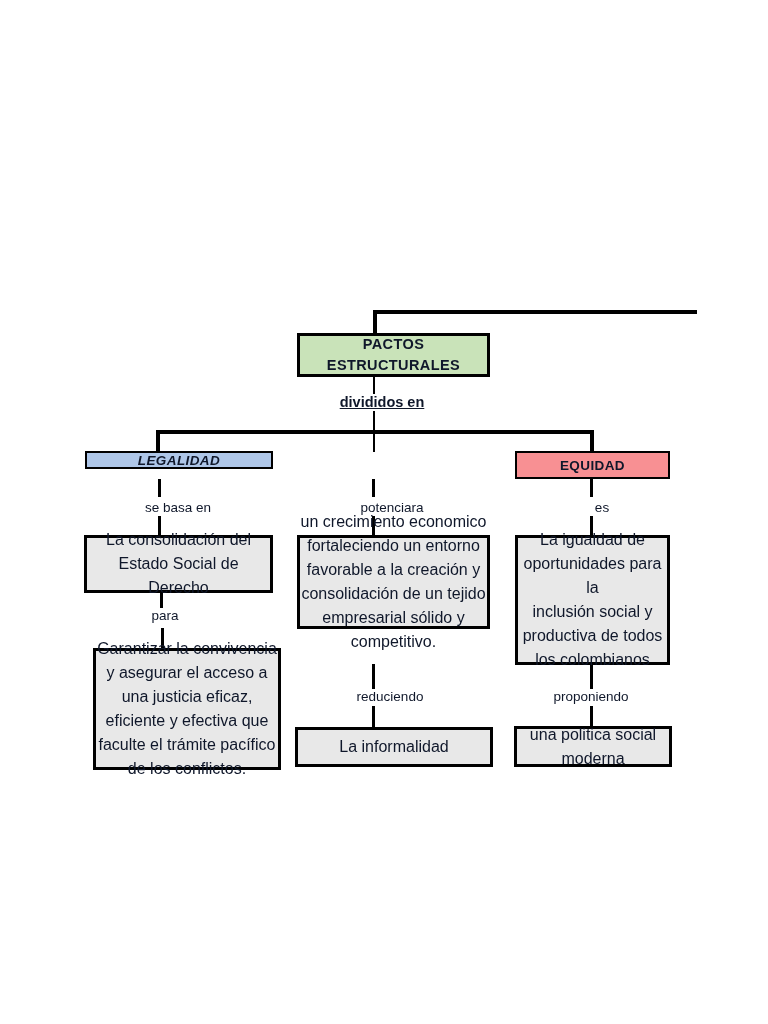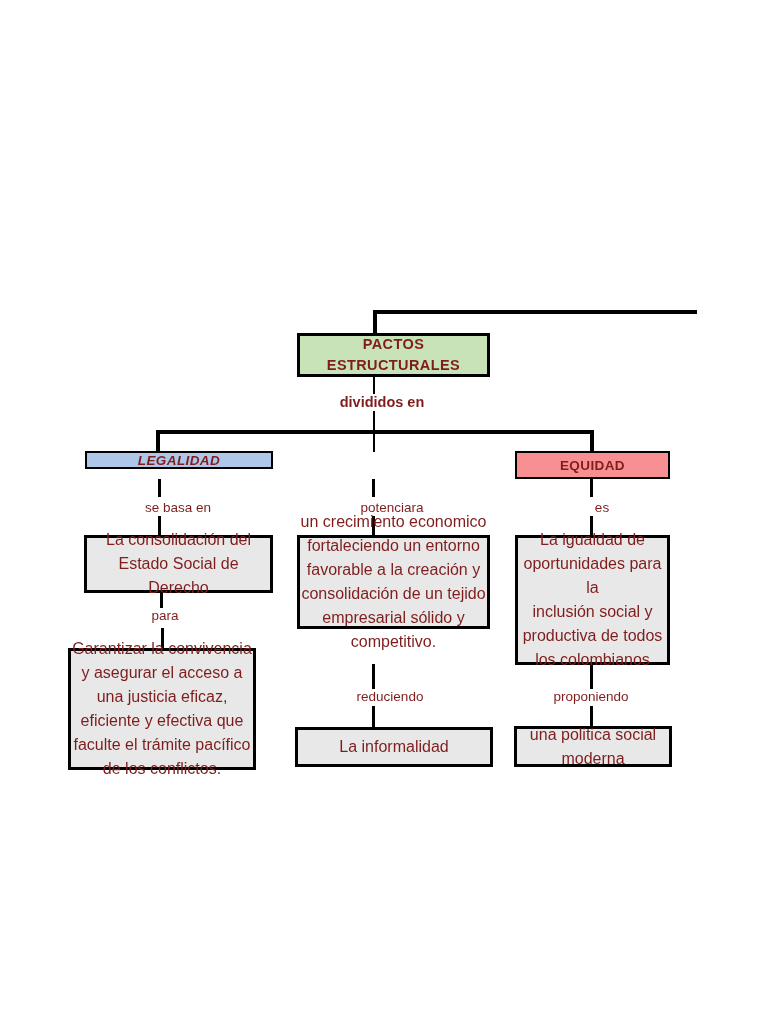--- a/index.html
+++ b/index.html
@@ -1,18 +1,18 @@
 <!DOCTYPE html>
 <html><head>
 <meta charset="utf-8">
 <style>
   html,body{margin:0;padding:0;background:#ffffff;}
   #canvas{
     position:relative;width:768px;height:1024px;background:#ffffff;
-    font-family:"Liberation Sans",sans-serif;color:#7f1d1d;overflow:hidden;
+    font-family:"Liberation Sans",sans-serif;color:#0f172a;overflow:hidden;
   }
   .line{position:absolute;background:#000;}
   .box{
     position:absolute;box-sizing:border-box;border:3px solid #000;
     display:flex;align-items:center;justify-content:center;text-align:center;
     white-space:pre-line;background:#e8e8e8;
   }
   .header-box{font-weight:bold;font-size:13.5px;letter-spacing:.4px;border-width:2.5px;}
   .root-box{font-weight:bold;font-size:14.5px;line-height:1.45;letter-spacing:.4px;}
   .detail-box{font-size:16px;line-height:1.5;}
@@ -41,28 +41,28 @@
   #eq-b{left:590px;top:516px;width:3px;height:19px;}
   #eq-c{left:590px;top:664px;width:3px;height:26px;}
   #eq-d{left:590px;top:706px;width:3px;height:22px;}
 
   
   #root-node{left:297px;top:333px;width:193px;height:44px;}
   #hdr-leg{left:85px;top:451px;width:188px;height:18px;font-style:italic;}
   #hdr-emp{left:296px;top:451px;width:196px;height:28px;}
   #hdr-eq{left:515px;top:451px;width:155px;height:28px;}
   #det-leg1{left:84px;top:535px;width:189px;height:58px;}
-  #det-leg2{left:68px;top:648px;width:188px;height:122px;}
+  #det-leg2{left:93px;top:648px;width:188px;height:122px;}
   #det-emp1{left:297px;top:535px;width:193px;height:94px;}
   #det-emp2{left:295px;top:727px;width:198px;height:40px;}
   #det-eq1{left:515px;top:535px;width:155px;height:130px;}
   #det-eq2{left:514px;top:726px;width:158px;height:41px;}
 
   
-  #lbl-divididos{left:382px;top:394px;}
+  #lbl-divididos{left:382px;top:394px;text-decoration:underline;}
   #lbl-sebasa{left:178px;top:500px;}
   #lbl-potenciara{left:392px;top:500px;}
   #lbl-es{left:602px;top:500px;}
   #lbl-para{left:165px;top:608px;}
   #lbl-reduciendo{left:390px;top:689px;}
   #lbl-proponiendo{left:591px;top:689px;}
 </style>
 </head>
 <body>
 

